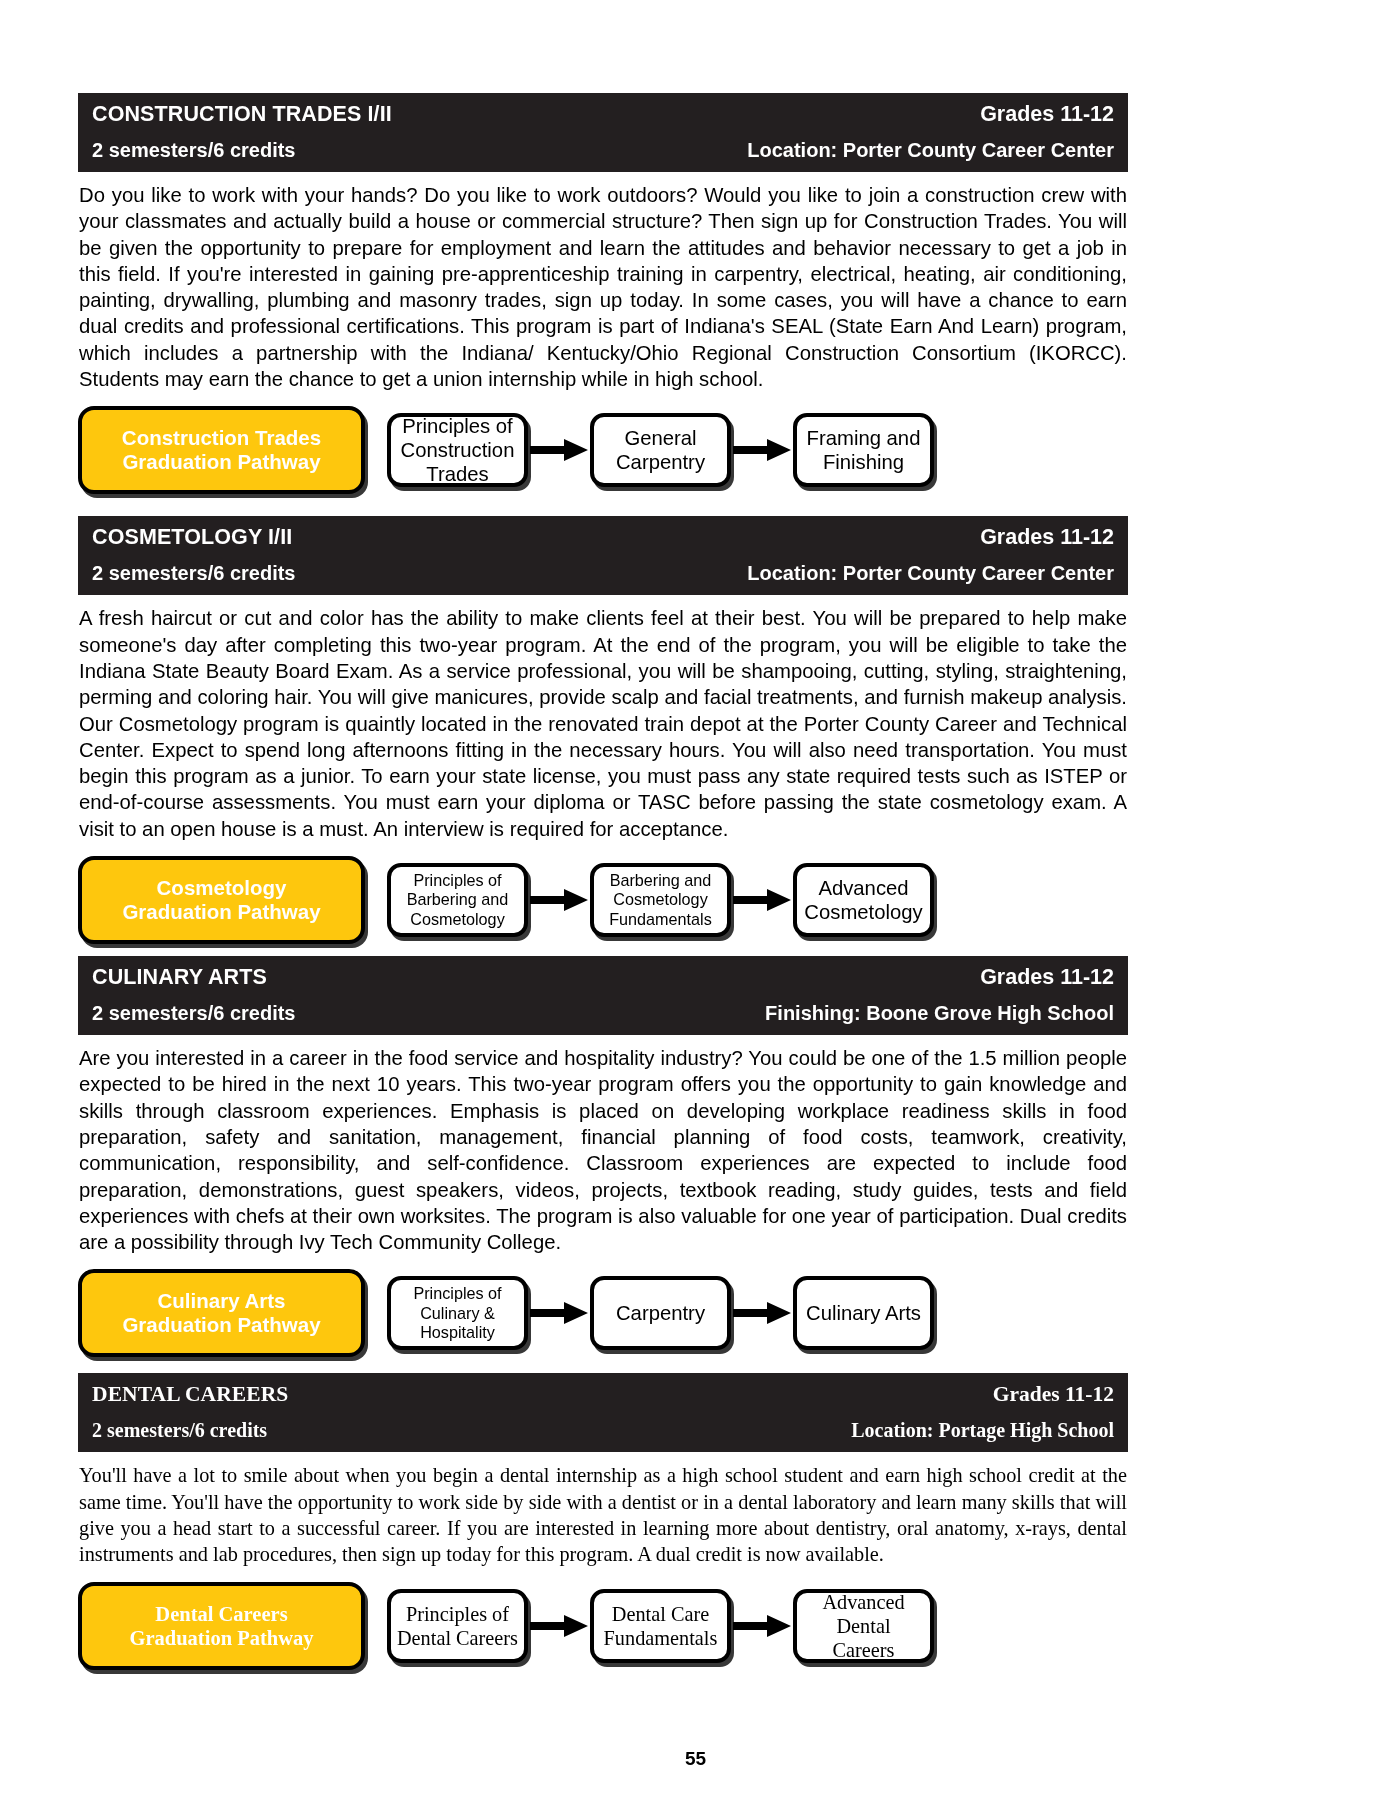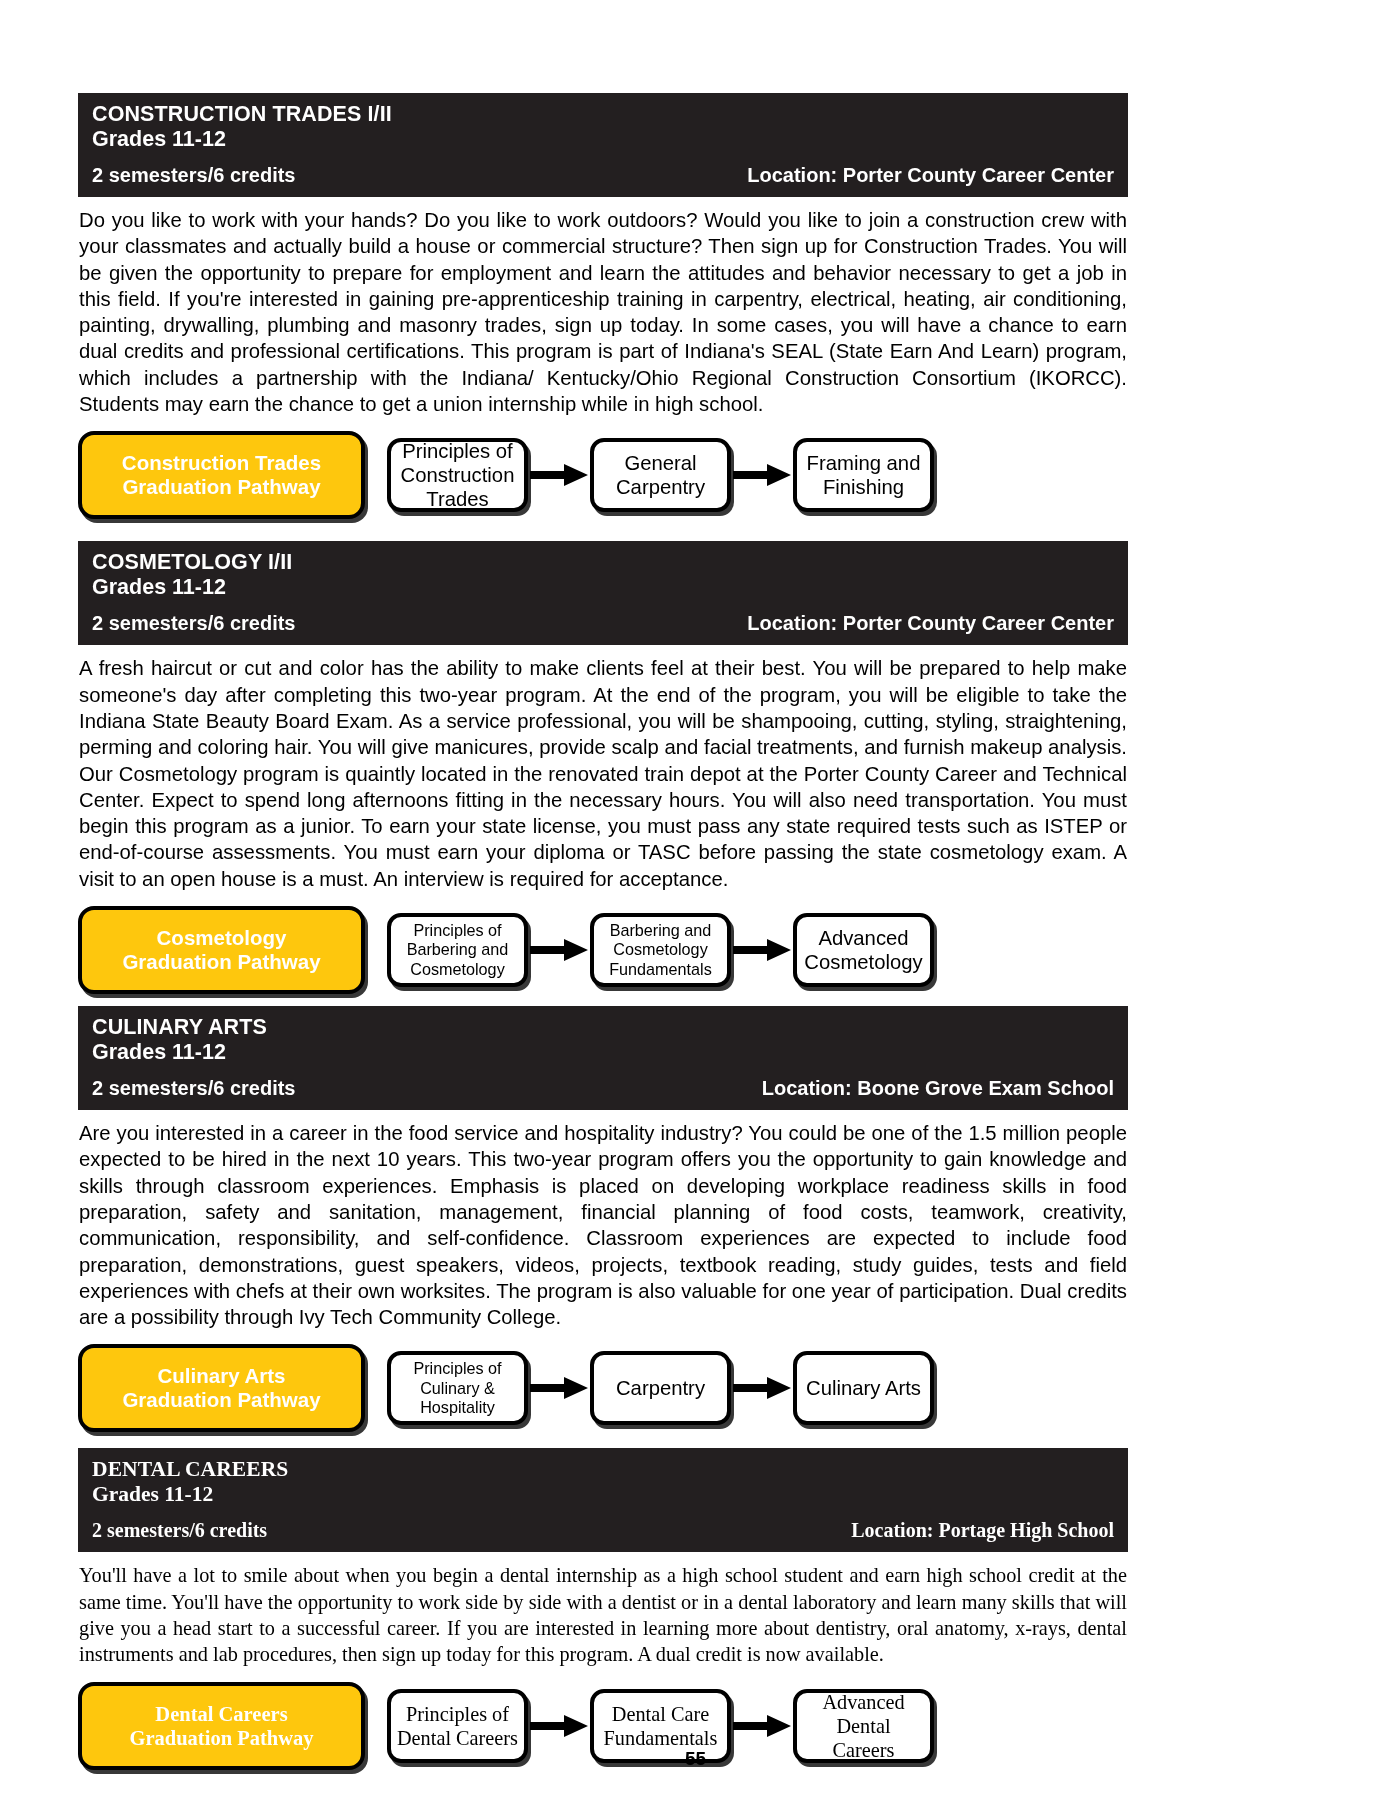--- a/index.html
+++ b/index.html
@@ -33,21 +33,20 @@
     width: 1050px;
   }
   .hdr-row {
     display: flex;
     justify-content: space-between;
     align-items: baseline;
     width: 100%;
   }
   .hdr-row.top {
     margin-bottom: 12px;
-    flex-direction: column;
   }
   .hdr-title {
     font-size: 21.5px;
     font-weight: bold;
     letter-spacing: 0.1px;
     white-space: nowrap;
   }
   .hdr-grades {
     font-size: 21.5px;
     font-weight: bold;
@@ -238,21 +237,21 @@
   </div>
 
   <div class="section sec-gap-2">
     <div class="course-header">
       <div class="hdr-row top">
         <span class="hdr-title">CULINARY ARTS</span>
         <span class="hdr-grades">Grades 11-12</span>
       </div>
       <div class="hdr-row">
         <span class="hdr-credits">2 semesters/6 credits</span>
-        <span class="hdr-location">Location: Boone Grove Exam School</span>
+        <span class="hdr-location">Finishing: Boone Grove High School</span>
       </div>
     </div>
     <p class="course-desc">Are you interested in a career in the food service and hospitality industry? You could be one of the 1.5 million people expected to be hired in the next 10 years.  This two-year program offers you the opportunity to gain knowledge and skills through classroom experiences. Emphasis is placed on developing workplace readiness skills in food preparation, safety and sanitation, management, financial planning of food costs, teamwork, creativity, communication, responsibility, and self-confidence. Classroom experiences are expected to include food preparation, demonstrations, guest speakers, videos, projects, textbook reading, study guides, tests and field experiences with chefs at their own worksites. The program is also valuable for one year of participation. Dual credits are a possibility through Ivy Tech Community College.</p>
     <div class="pathway">
       <div class="node gold node-pathway">
         <span>
           <span>Culinary Arts</span><br>
           <span>Graduation Pathway</span>
         </span>
       </div>

